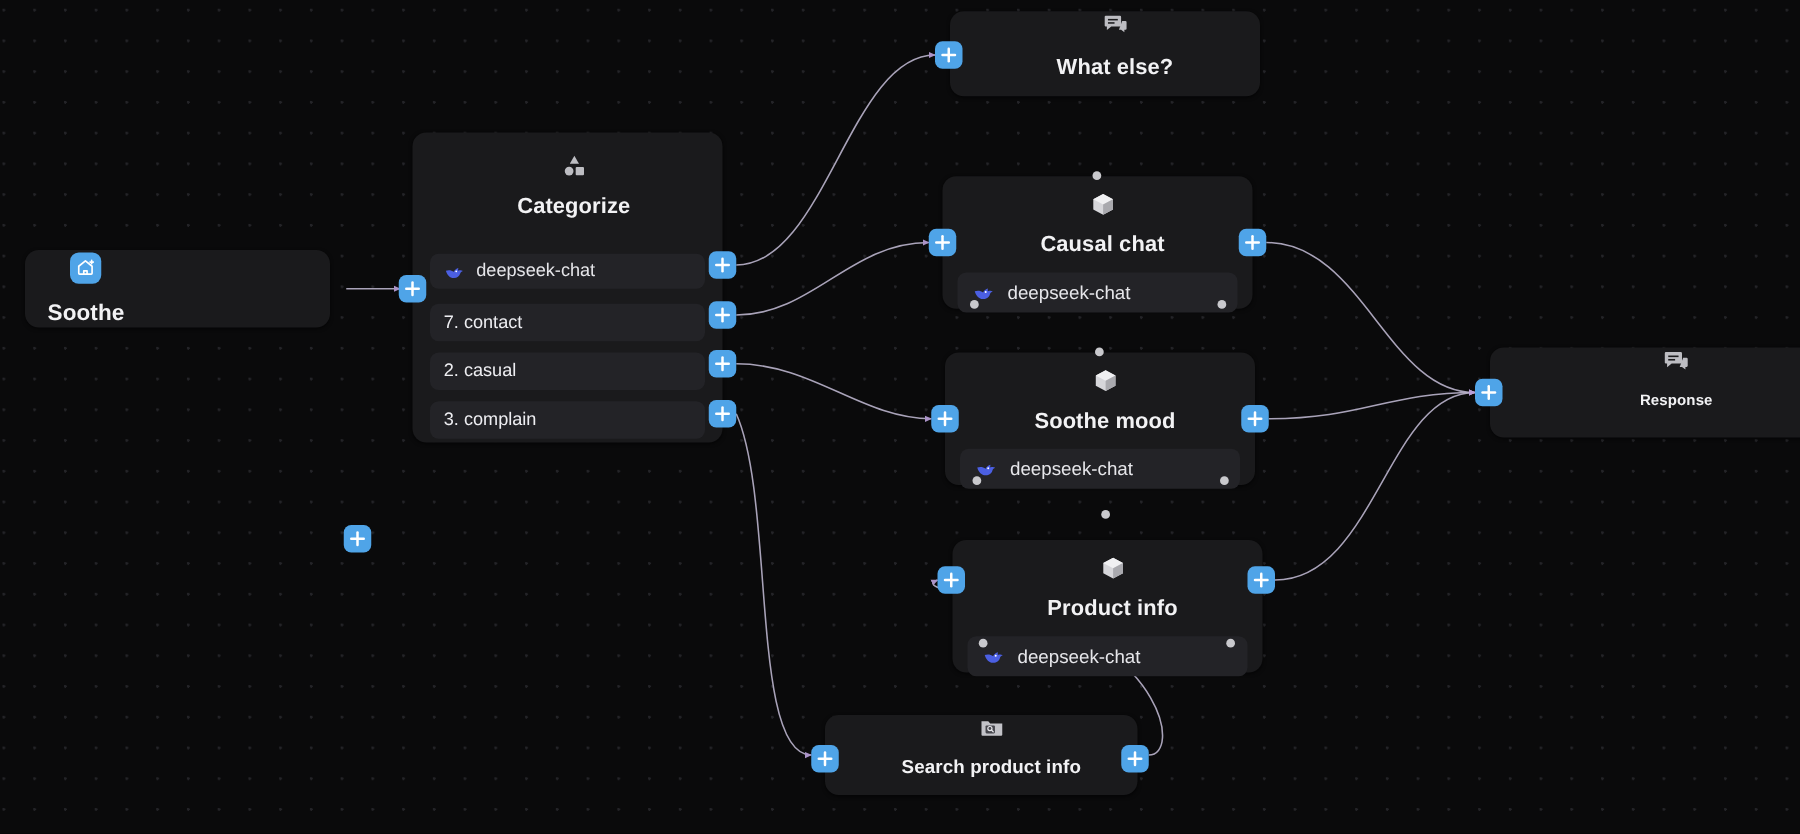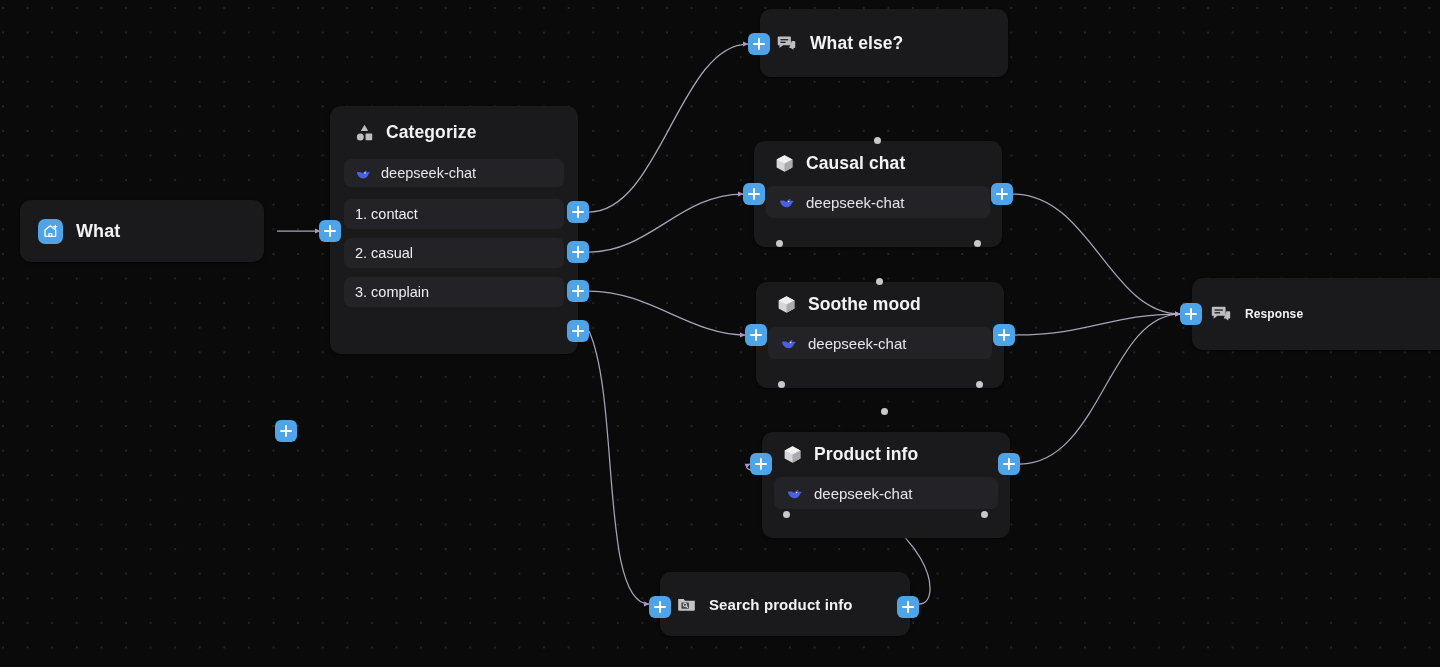--- a/index.html
+++ b/index.html
@@ -24,20 +24,21 @@
   .node {
     position: absolute;
     background: #1a1a1c;
     border-radius: 11px;
     z-index: 2;
     box-shadow: 0 1px 3px rgba(0,0,0,.55);
   }
   .node-head {
     display: flex; align-items: center;
     gap: 11px;
+    flex-direction: column;
   }
   .node-title {
     color: #f2f2f4;
     font-size: 17.5px;
     font-weight: bold;
     letter-spacing: .1px;
     white-space: nowrap;
   }
   .simple-node {
     height: 62px;
@@ -54,21 +55,21 @@
     display: flex; align-items: center; justify-content: center;
     flex: 0 0 auto;
   }
   .begin-icon svg { display: block; }
 
   
   #node-categorize {
     left: 330px; top: 106px; width: 248px; height: 248px;
     padding: 14px 14px 0 14px;
   }
-  #node-categorize .node-head { padding: 2px 0 0 10px; margin-bottom: 16px; }
+  #node-categorize .node-head { padding: 2px 0 0 10px; margin-bottom: 28px; }
   #node-categorize .node-title { font-size: 17.5px; }
   .cat-model {
     background: #232327;
     border-radius: 7px;
     height: 28px;
     display: flex; align-items: center; gap: 9px;
     padding: 0 11px;
     margin: 0 0 12px 0;
   }
   .model-name { color: #e6e6ea; font-size: 14.5px; white-space: nowrap; }
@@ -173,21 +174,21 @@
 
   <div class="node simple-node" id="node-begin">
     <div class="node-head" style="gap:13px;">
       <span class="begin-icon">
         <svg class="ic" width="16" height="16" viewBox="0 0 24 24" fill="none" stroke="#ffffff" stroke-width="2" stroke-linecap="round" stroke-linejoin="round">
           <path d="M3 10.5 L11 4 L19 10.5 V19 a1 1 0 0 1 -1 1 H4 a1 1 0 0 1 -1 -1 Z"></path>
           <path d="M9 20 v-4 h4 v4"></path>
           <path d="M18.5 3.5 v4 M16.5 5.5 h4"></path>
         </svg>
       </span>
-      <span class="node-title">What</span>
+      <span class="node-title">Soothe</span>
     </div>
     <span class="handle-plus" style="left:255px; top:220px;"></span>
   </div>
 
   <div class="node" id="node-categorize">
     <div class="node-head">
       <span>
         <svg class="ic" width="21" height="21" viewBox="0 0 24 24">
           <path d="M12 3 L16.2 10.2 H7.8 Z" fill="#bdbdc2"></path>
           <circle cx="7.2" cy="17" r="4" fill="#bdbdc2"></circle>
@@ -201,21 +202,21 @@
       <span>
         <svg class="ic" width="17" height="17" viewBox="0 0 24 24">
           <path d="M2.4 10.6c3.1-1.1 6.6-.6 8.9 1.3.9-2 2.9-3.6 5.3-4.2-.5 1-.6 2.1-.2 3 1.7-.7 3.6-.6 5.2.2-1.5.5-2.6 1.6-3 2.9-.8 3.2-4 5.5-7.6 5.2-3.9-.3-7.2-3.3-8.6-8.4z" fill="#4b5fe2"></path>
           <circle cx="14.1" cy="11.4" r="1.05" fill="#ffffff"></circle>
         </svg>
       </span>
       <span class="model-name">deepseek-chat</span>
     </div>
 
     <div class="cat-item">
-      <span>1. contact</span>
+      <span>7. contact</span>
     </div>
     <div class="cat-item">
       <span>2. casual</span>
     </div>
     <div class="cat-item">
       <span>3. complain</span>
     </div>
   </div>
 
   <span class="handle-plus" style="left:319px; top:220px;"></span>

